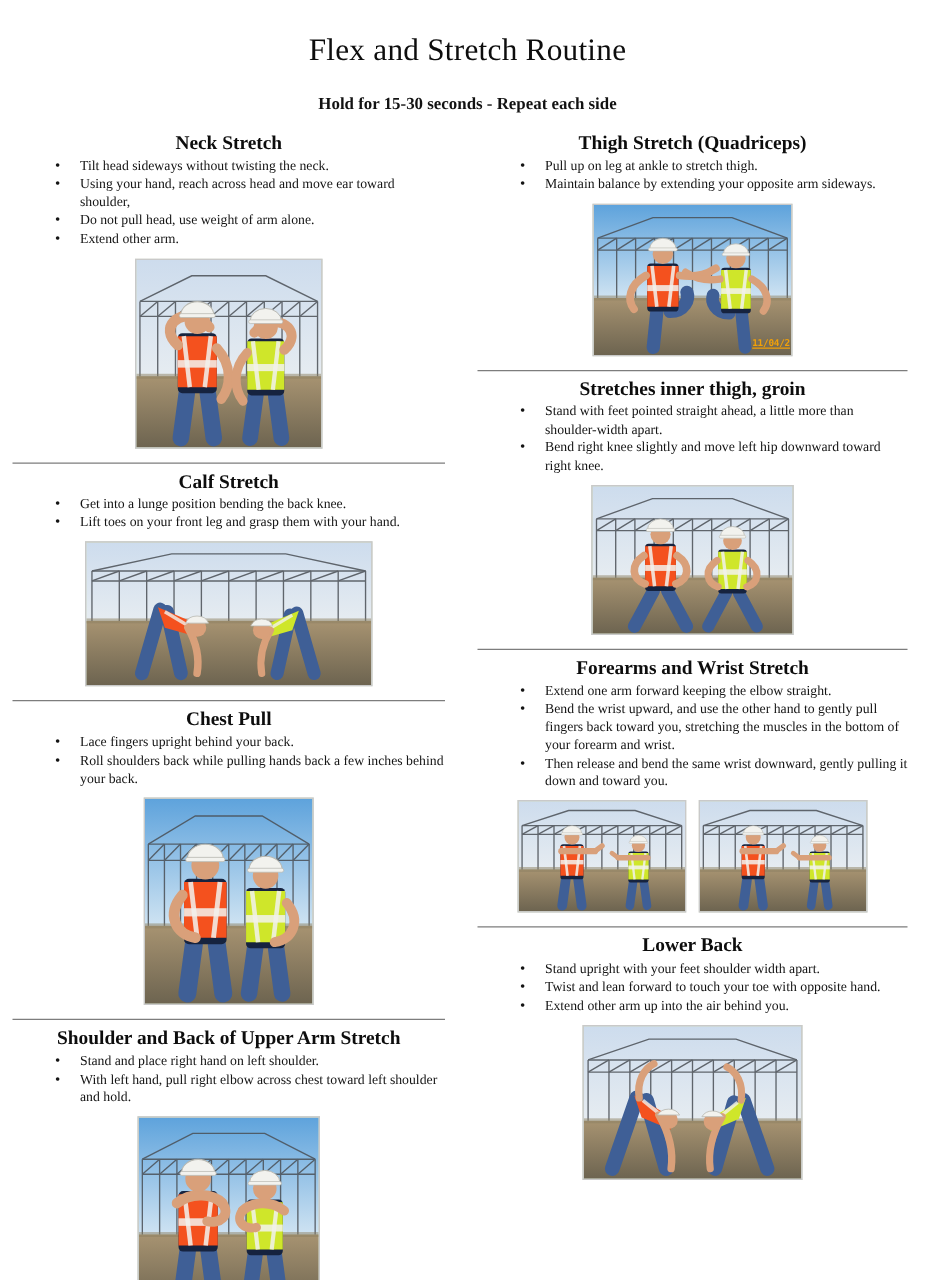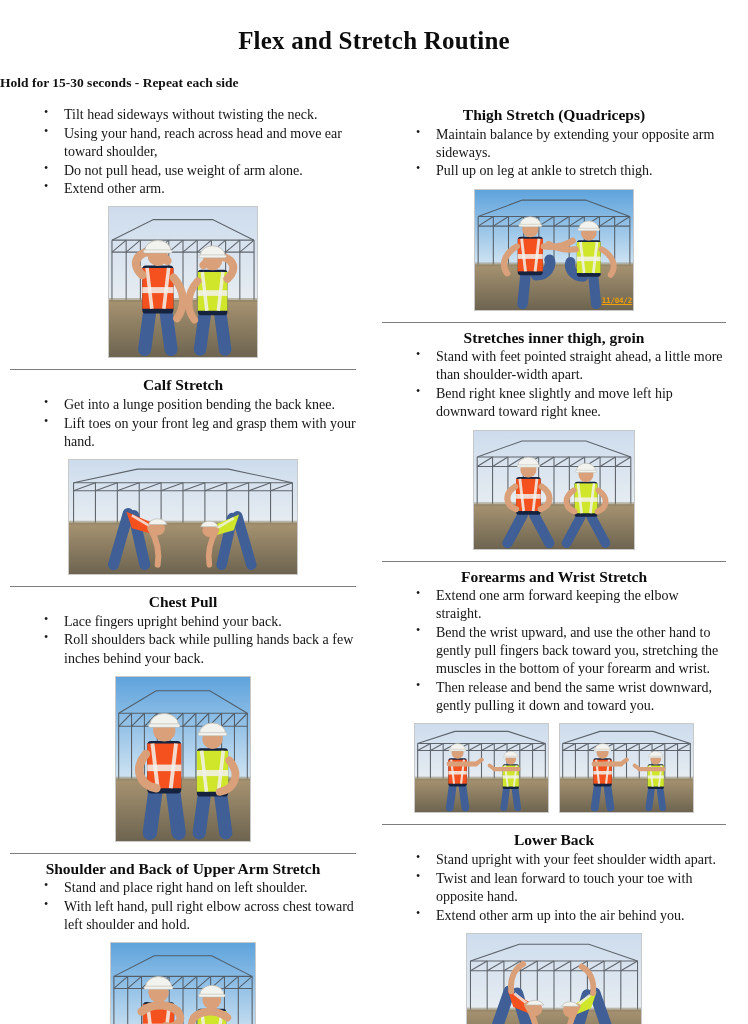--- a/index.html
+++ b/index.html
@@ -17,28 +17,28 @@
     margin: 0 auto;
     background: #ffffff;
     overflow: hidden;
     box-sizing: border-box;
   }
 
   
   .doc-title {
     text-align: center;
     font-size: 25px;
-    font-weight: bold;
+    font-weight: normal;
     letter-spacing: .2px;
     margin: 0;
     padding-top: 27px;
     color: #0d0d0d;
   }
   .doc-subtitle {
-    text-align: left;
+    text-align: center;
     font-size: 13.5px;
     font-weight: bold;
     margin: 0;
     padding-top: 20px;
     color: #121212;
   }
 
   
   .columns {
     position: absolute;
@@ -70,21 +70,21 @@
   }
   .sec-title .reg { font-weight: bold; }
 
   ul.bullets {
     margin: 0;
     padding: 0 0 0 34px;
     list-style: none;
   }
   ul.bullets li {
     position: relative;
-    font-size: 14px;
+    font-size: 11px;
     line-height: 1.30;
     color: #141414;
     margin-bottom: 0.5px;
     padding-left: 20px;
   }
   ul.bullets li:before {
     content: "\2022";
     position: absolute;
     left: 0;
     top: -1px;
@@ -123,20 +123,21 @@
 <body>
 
 <div class="page">
 
   <h1 class="doc-title">Flex and Stretch Routine</h1>
   <p class="doc-subtitle">Hold for 15-30 seconds - Repeat each side</p>
 
   <div class="columns">
     <div class="col col-left" id="col-left">
         <div class="section">
+          <div class="sec-title"><span>Neck Stretch</span></div>
           <ul class="bullets">
             <li>Tilt head sideways without twisting the neck.</li>
             <li>Using your hand, reach across head and move ear toward shoulder,</li>
             <li>Do not pull head, use weight of arm alone.</li>
             <li>Extend other arm.</li>
           </ul>
           <div class="photo-wrap">
             <div class="photo" style="width: 150px; height: 152px;">
               <svg viewBox="0 0 150 152" preserveAspectRatio="none">
   <defs>
@@ -439,22 +440,22 @@
                 </g>
               </svg>
             </div>
           </div>
         </div>
       </div>
     <div class="col col-right" id="col-right">
         <div class="section">
           <div class="sec-title"><span>Thigh Stretch</span><span class="reg"> (Quadriceps)</span></div>
           <ul class="bullets">
+            <li>Pull up on leg at ankle to stretch thigh.</li>
             <li>Maintain balance by extending your opposite arm sideways.</li>
-            <li>Pull up on leg at ankle to stretch thigh.</li>
           </ul>
           <div class="photo-wrap">
             <div class="photo" style="width: 160px; height: 122px;">
               <svg viewBox="0 0 160 122" preserveAspectRatio="none">
   <defs>
     <linearGradient id="sky5" x1="0" y1="0" x2="0" y2="1">
       <stop offset="0%" stop-color="#5ea3dc"></stop>
       <stop offset="100%" stop-color="#cfe3f2"></stop>
     </linearGradient>
     <linearGradient id="grd5" x1="0" y1="0" x2="0" y2="1">

